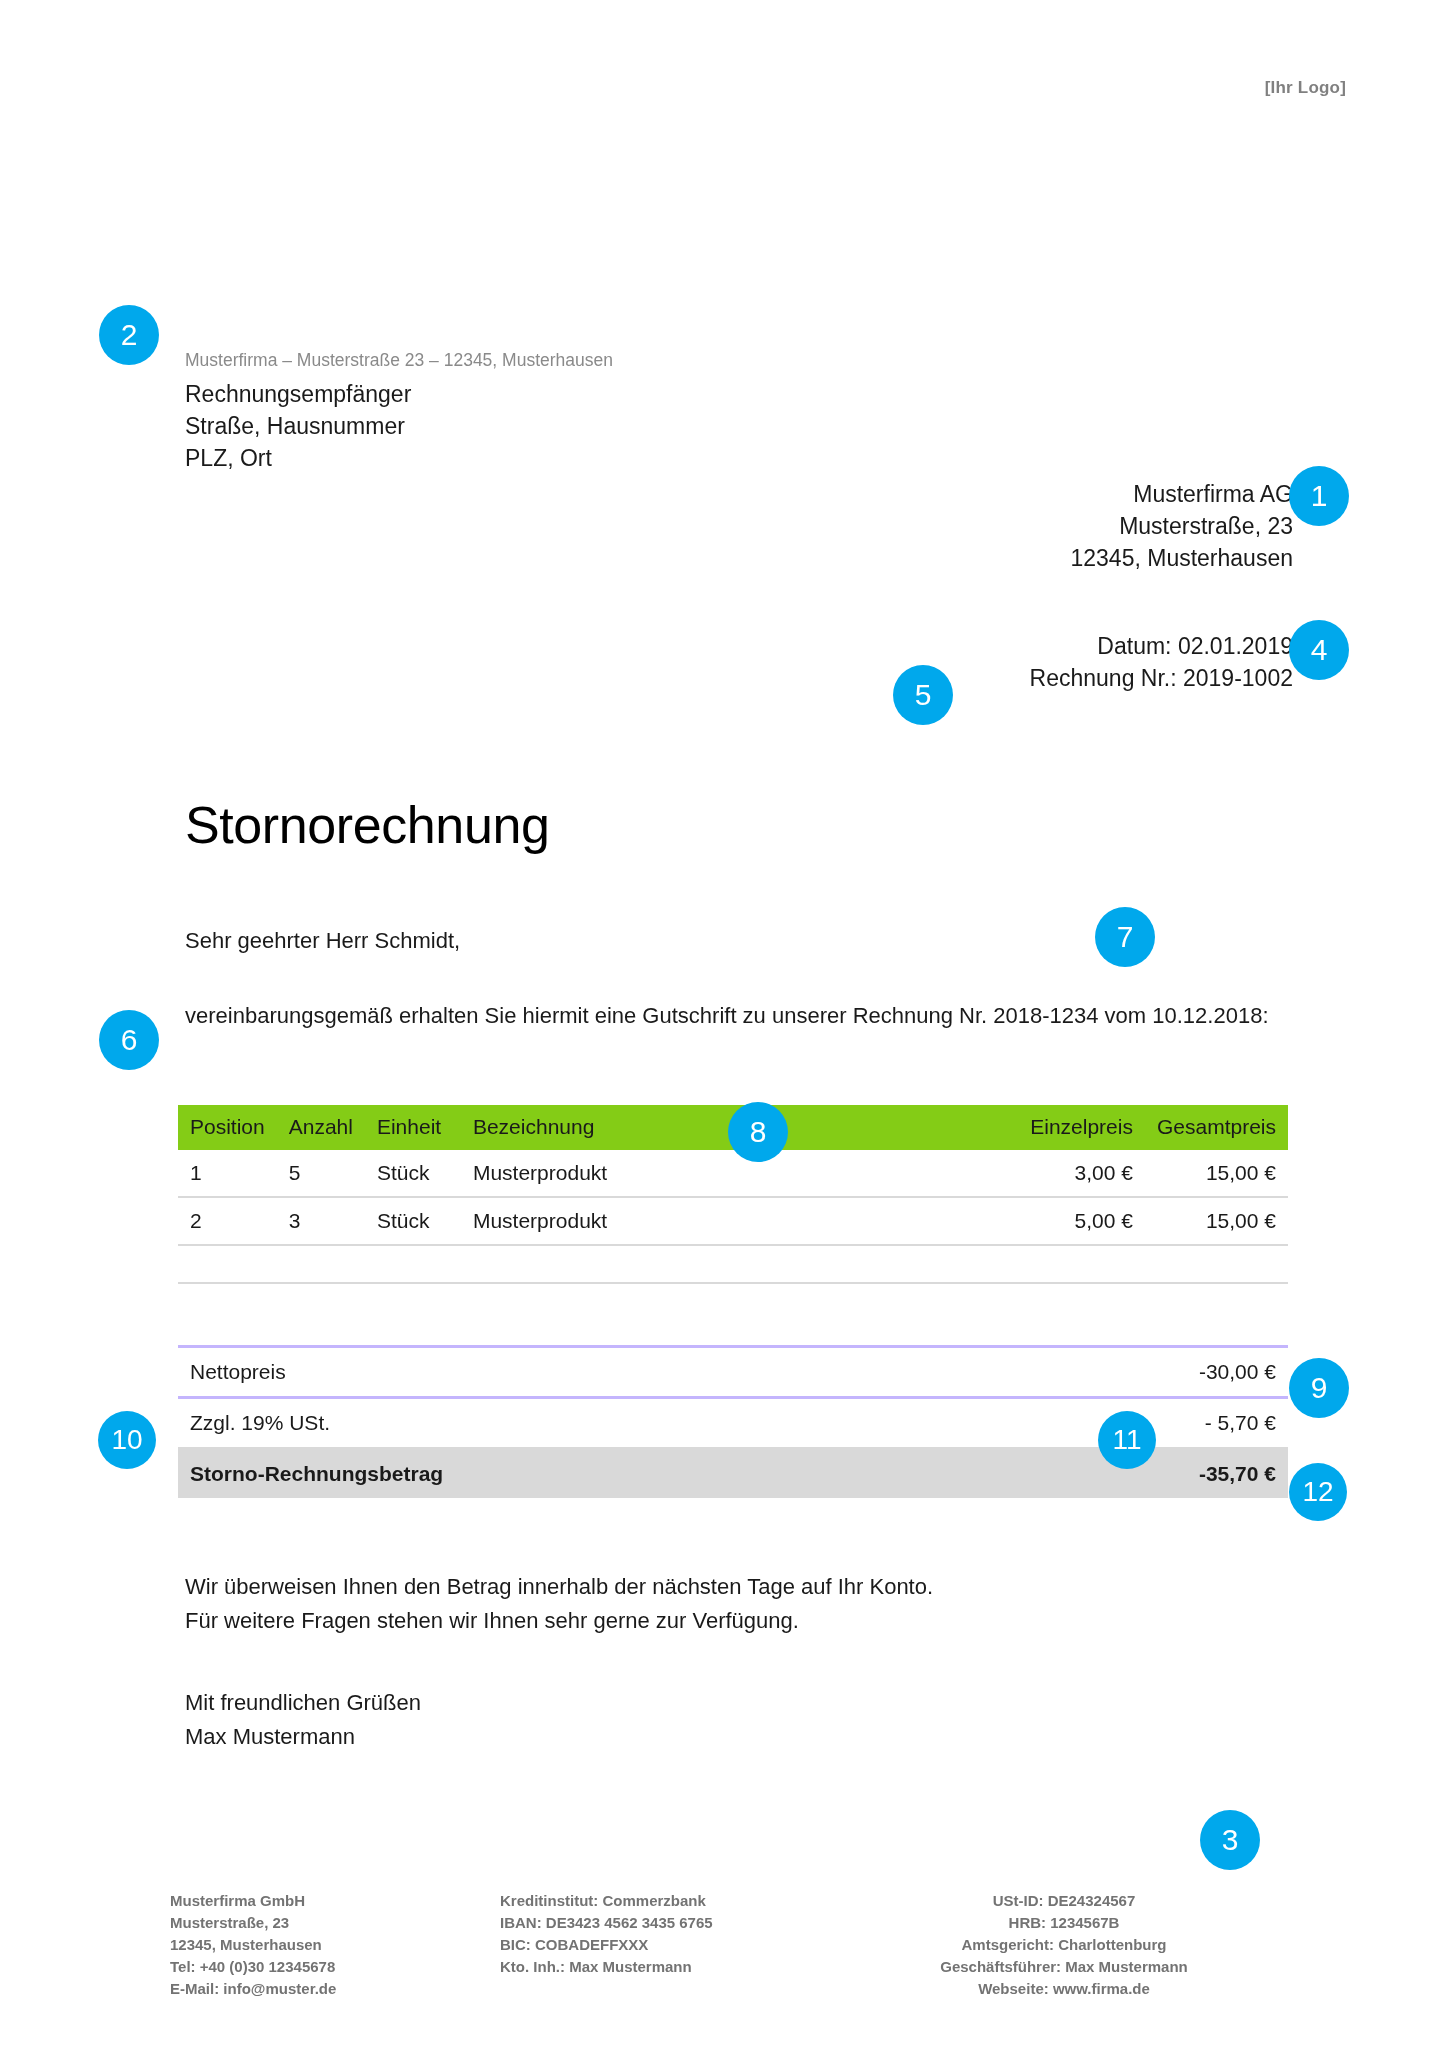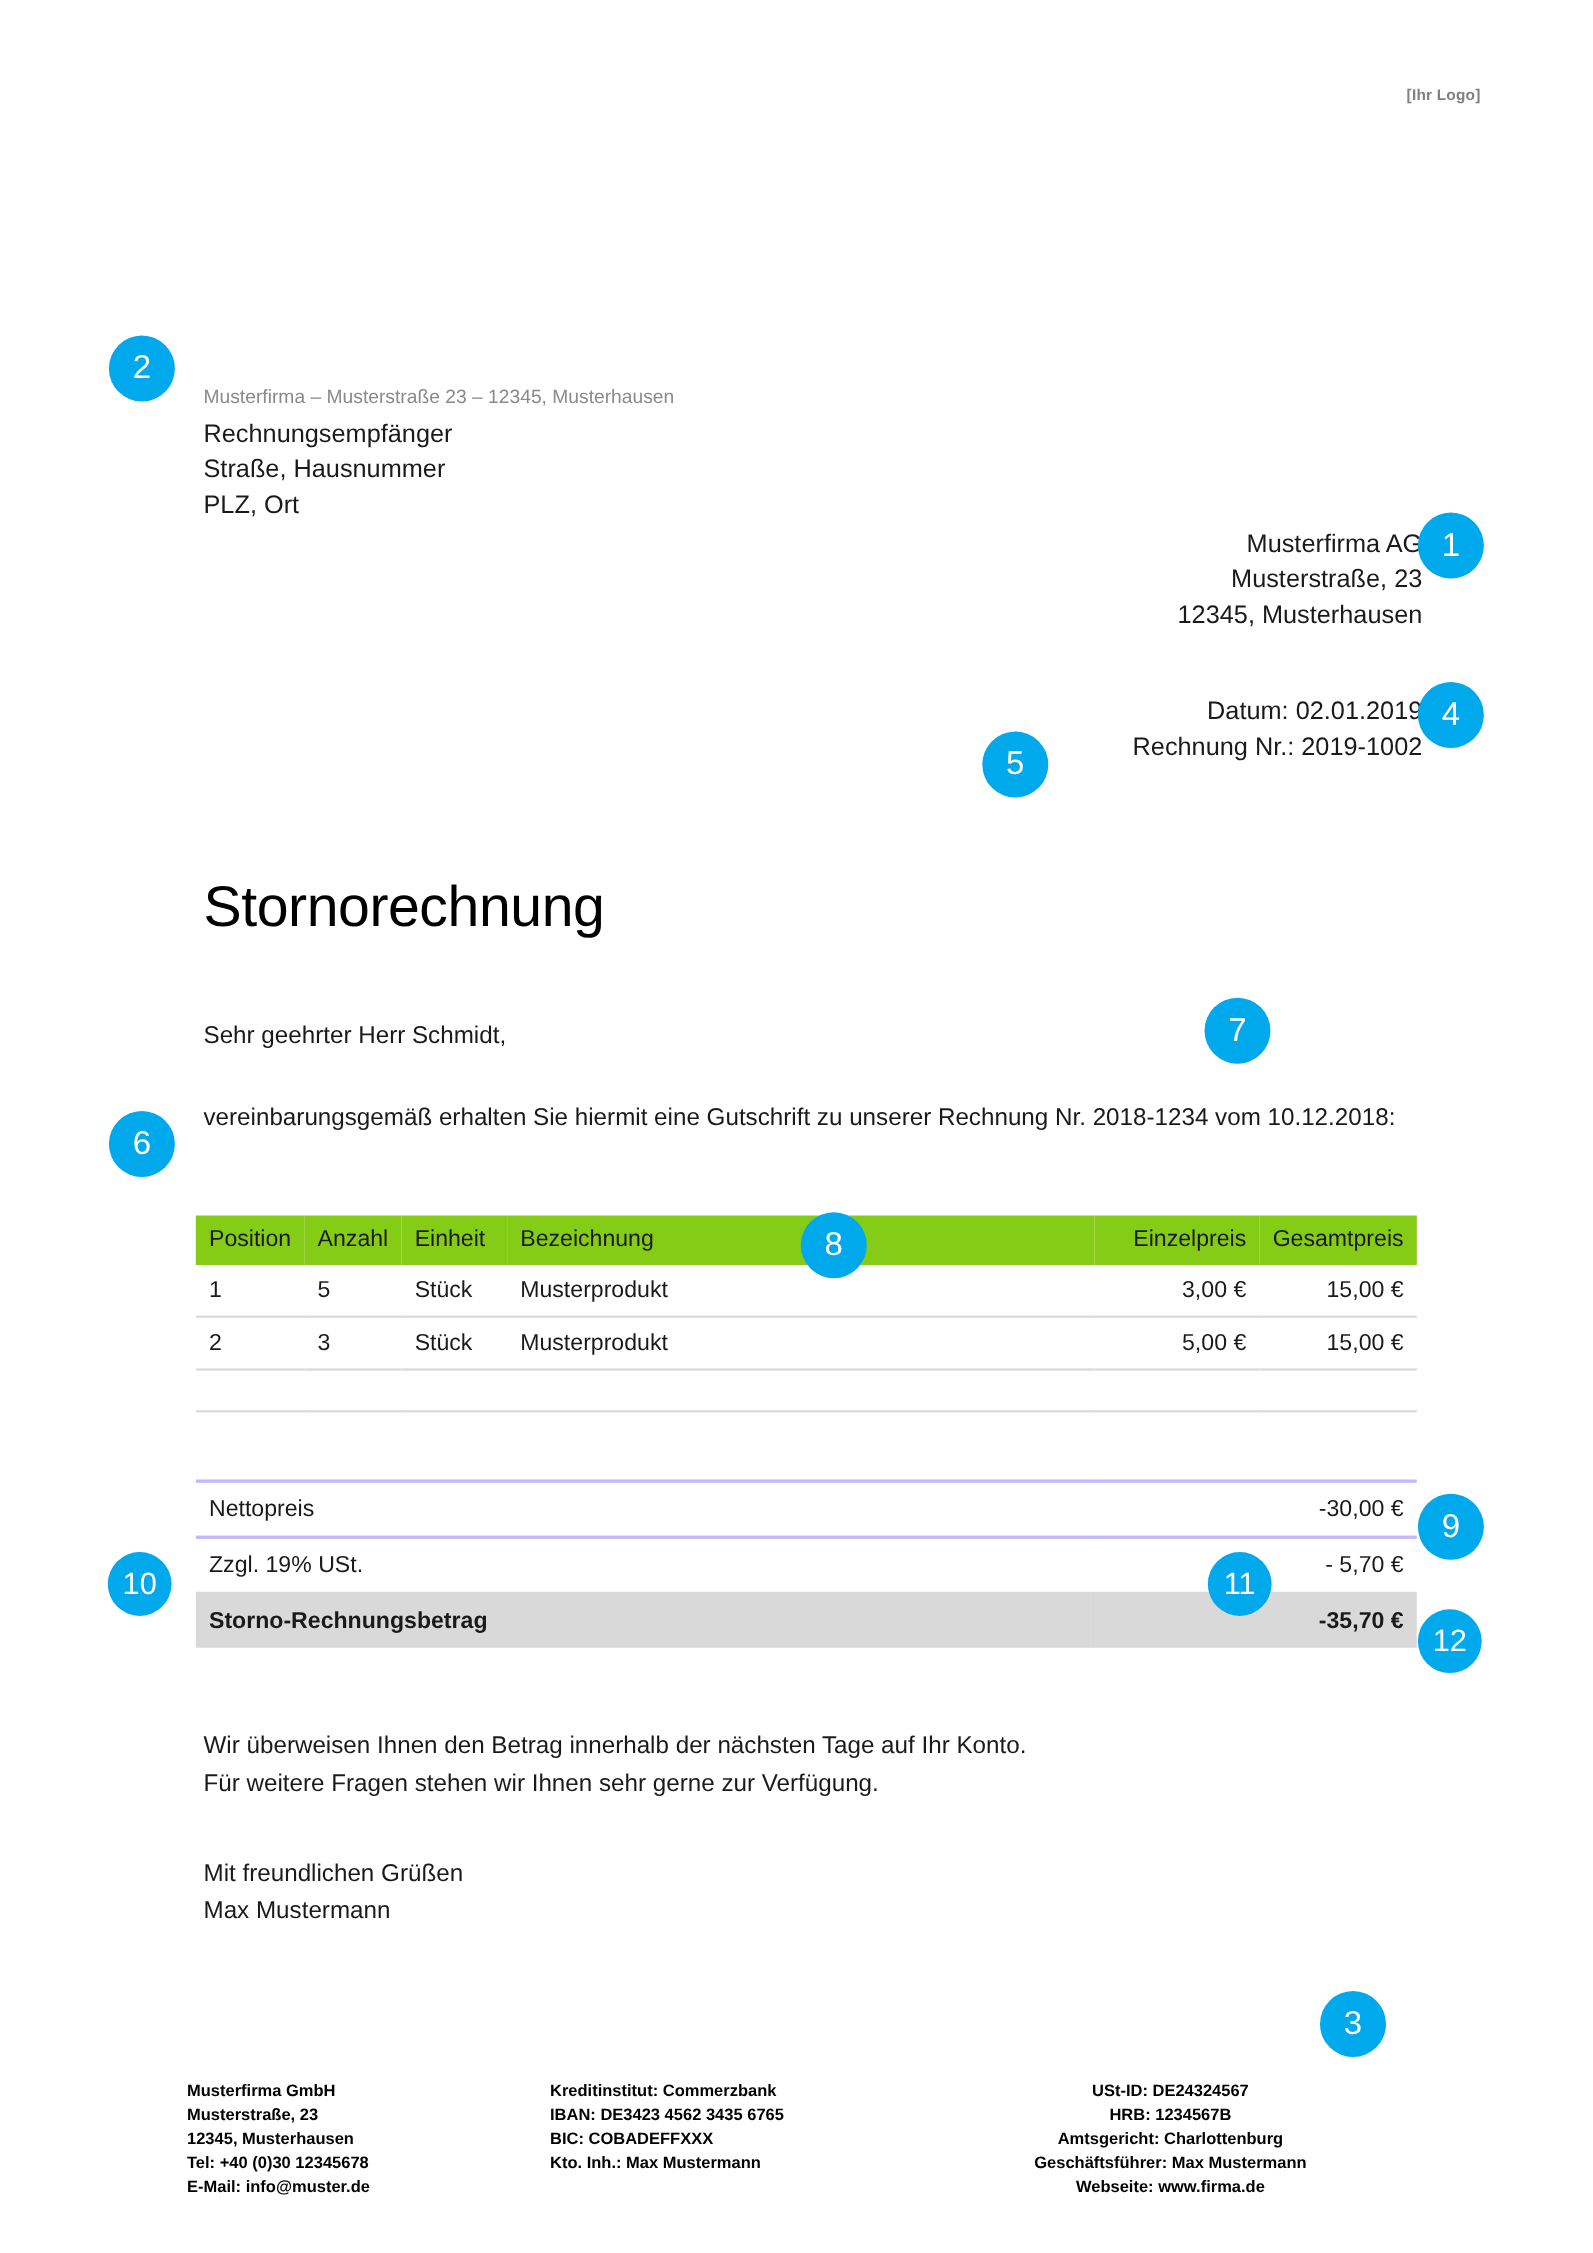--- a/index.html
+++ b/index.html
@@ -17,21 +17,21 @@
     height: 2048px;
     background: #ffffff;
     overflow: hidden;
   }
 
   
   .logo-placeholder {
     position: absolute;
     top: 78px;
     right: 102px;
-    font-size: 14px;
+    font-size: 17px;
     font-weight: bold;
     color: #808080;
     letter-spacing: 0.2px;
   }
 
   
   .sender-line {
     position: absolute;
     left: 185px;
     top: 350px;
@@ -182,21 +182,21 @@
   
   .footer {
     position: absolute;
     left: 170px;
     top: 1890px;
     width: 1118px;
     display: flex;
     justify-content: space-between;
     font-size: 15px;
     font-weight: bold;
-    color: #000000;
+    color: #737373;
     line-height: 22px;
   }
   .footer-col-1 { text-align: left; flex: 0 0 330px; }
   .footer-col-2 { text-align: left; flex: 0 0 340px; }
   .footer-col-3 { text-align: center; flex: 1 1 auto; }
 
   
   .badge {
     position: absolute;
     border-radius: 50%;

